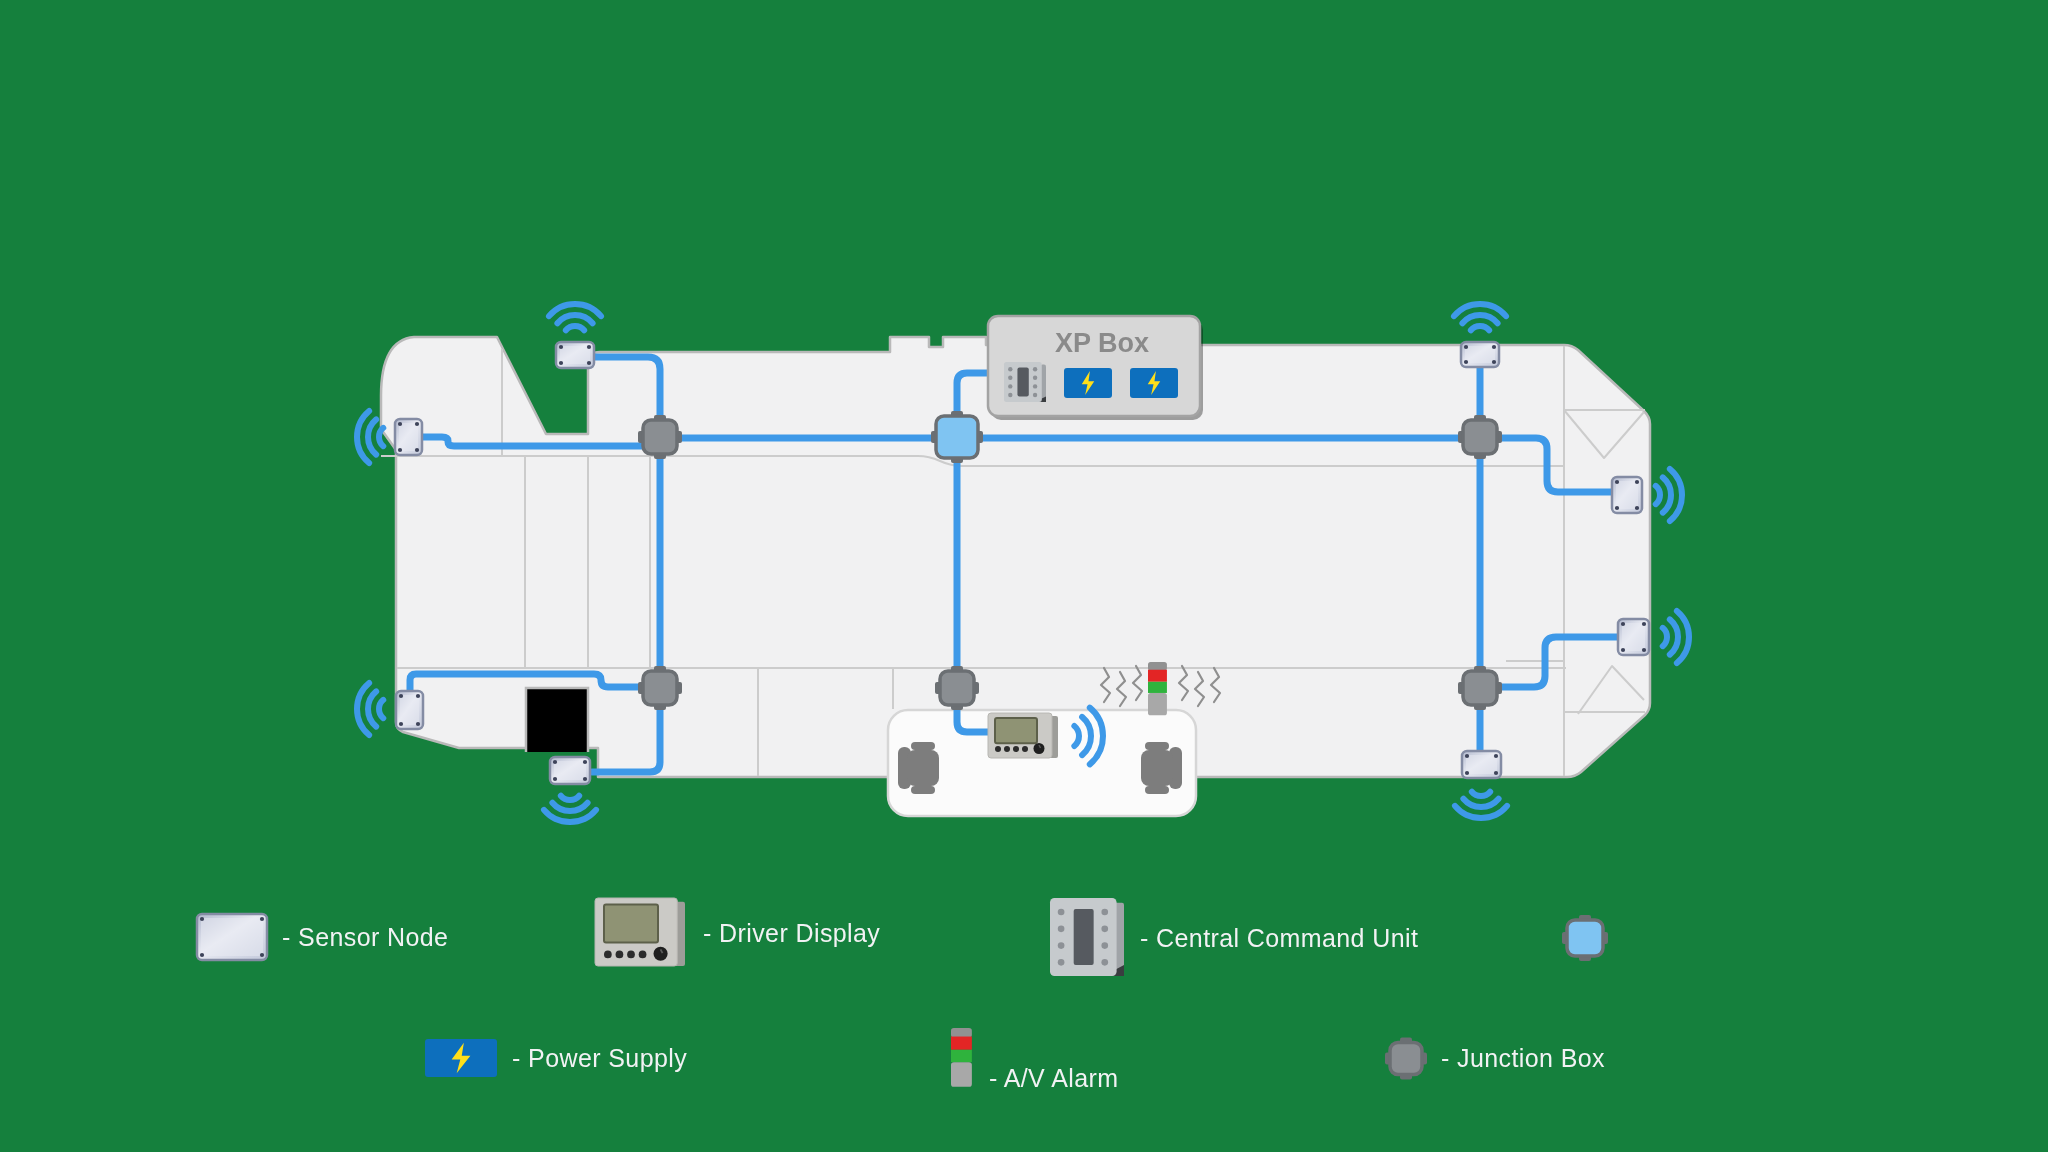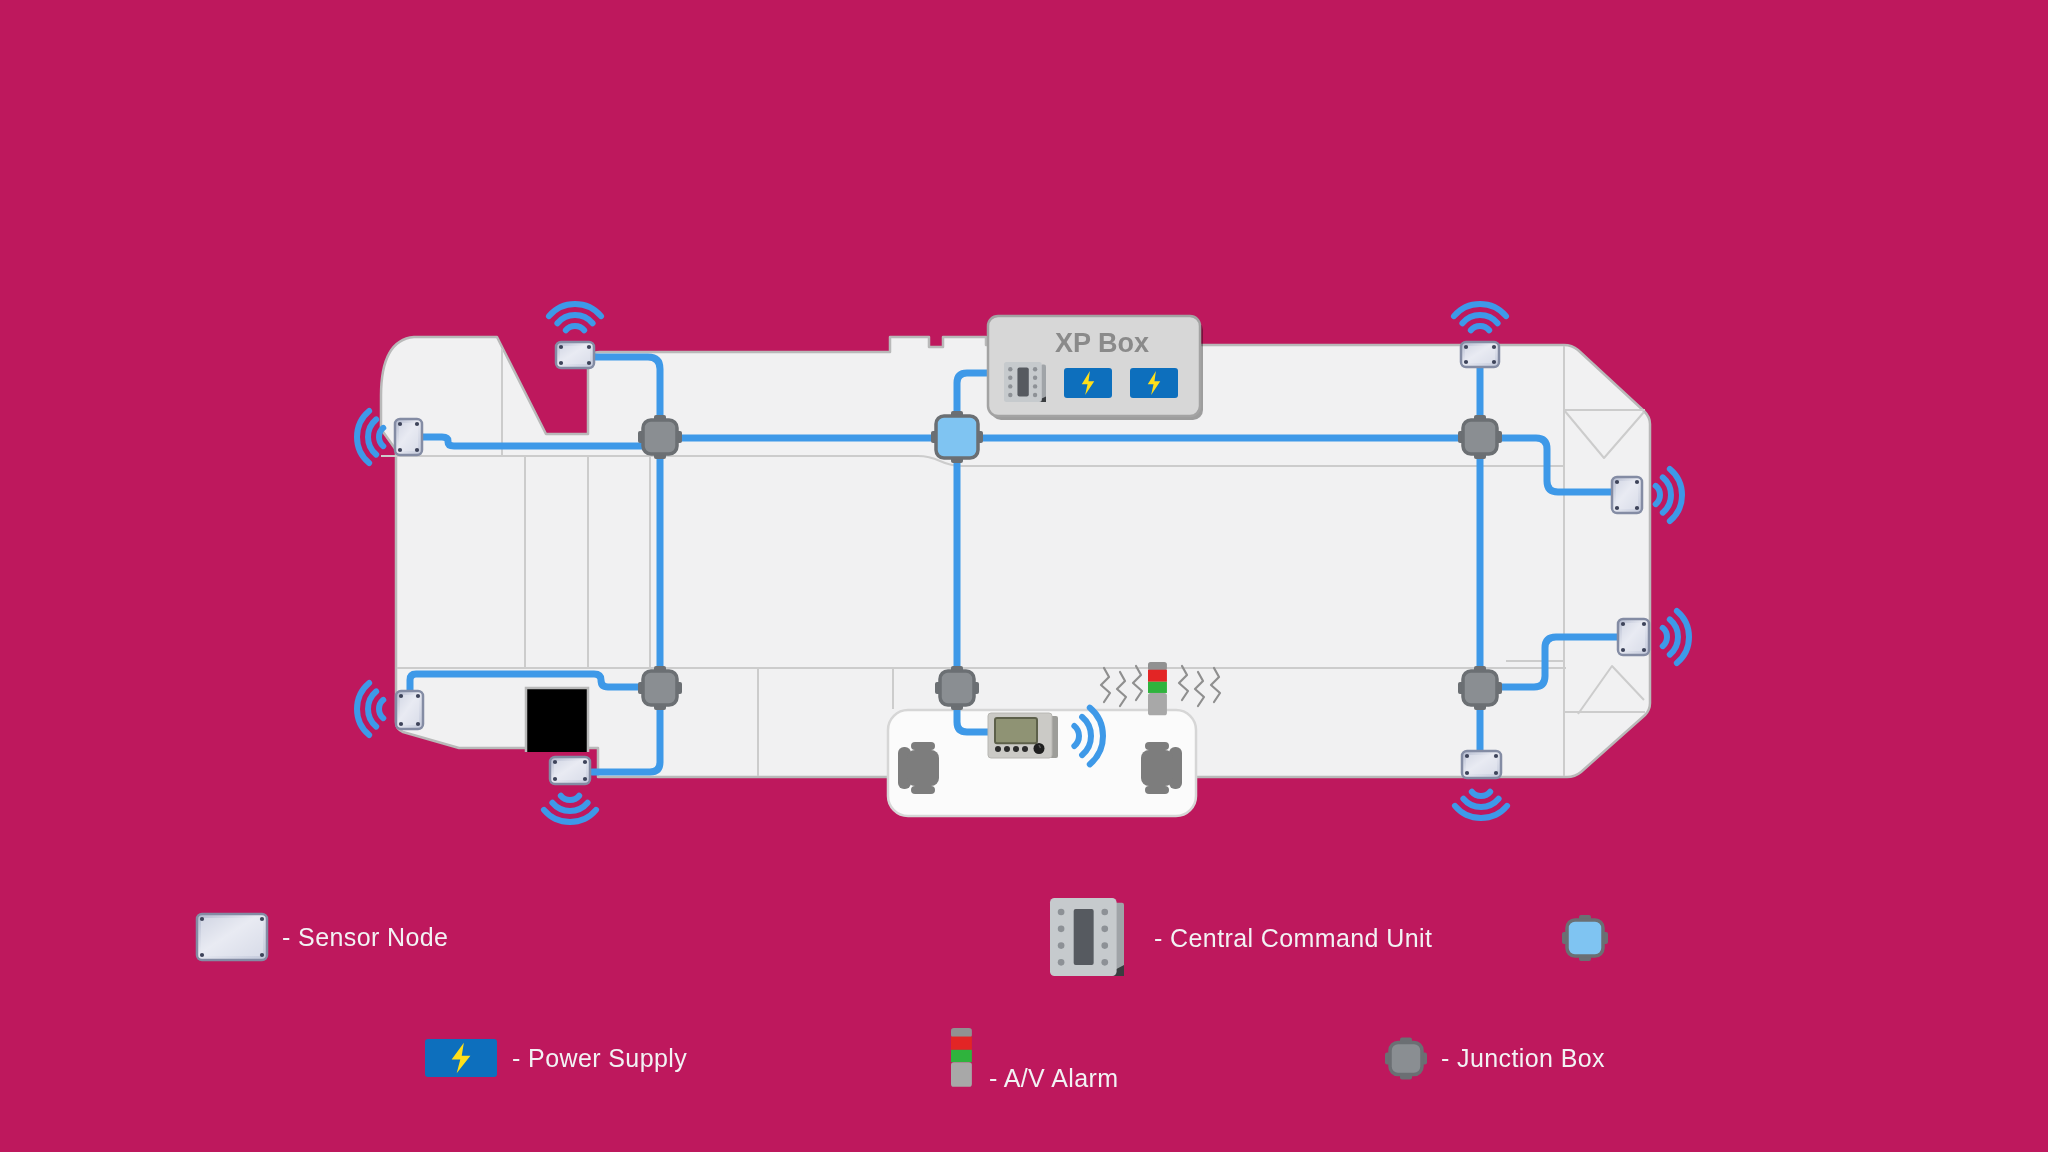--- a/index.html
+++ b/index.html
@@ -1,16 +1,16 @@
 <!DOCTYPE html>
 <html><head>
 <meta charset="utf-8">
 <style>
   html,body{margin:0;padding:0;background:#000;}
-  .stage{position:relative;width:2048px;height:1152px;background:#be185d;overflow:hidden;
+  .stage{position:relative;width:2048px;height:1152px;background:#15803d;overflow:hidden;
          font-family:"Liberation Sans",sans-serif;}
   #diagram{position:absolute;left:0;top:0;}
   #legend{position:absolute;left:0;top:0;width:2048px;height:1152px;pointer-events:none;}
   .legend-item{position:absolute;display:flex;align-items:center;}
   .legend-label{color:#f2f2f4;font-size:25px;letter-spacing:.4px;white-space:nowrap;}
 </style>
 </head>
 <body>
 
 <div class="stage">
@@ -278,38 +278,54 @@
             <rect x="2" y="2" width="70" height="46" rx="5" fill="url(#sensGrad)" stroke="#848ca4" stroke-width="2.5"></rect>
             <rect x="6" y="6" width="62" height="38" rx="3" fill="#e9ebf3" opacity="0.5"></rect>
             <circle cx="7" cy="7" r="2.1" fill="#3e445a"></circle>
             <circle cx="67" cy="7" r="2.1" fill="#3e445a"></circle>
             <circle cx="7" cy="43" r="2.1" fill="#3e445a"></circle>
             <circle cx="67" cy="43" r="2.1" fill="#3e445a"></circle>
           </g>
         </svg>
         <span class="legend-label" style="margin-left: 13px;">- Sensor Node</span>
       </div>
+      <div class="legend-item" style="left: 594px; top: 897px; height: 72px;">
+        <svg width="92" height="72" viewBox="0 0 92 72">
+          <g>
+            <rect x="79.42857142857143" y="4.857142857142858" width="11.571428571428573" height="64.14285714285714" rx="2" fill="#9d9d99"></rect>
+            <rect x="1" y="1" width="82.28571428571428" height="68" rx="3" fill="#cbcac6" stroke="#b7b6b2" stroke-width="1"></rect>
+            <rect x="10" y="7.428571428571429" width="54" height="38.080000000000005" rx="2" fill="#8f9374" stroke="#5d604a" stroke-width="2"></rect>
+            <circle cx="13.857142857142858" cy="57.42857142857143" r="3.8571428571428577" fill="#2c2c2c"></circle>
+            <circle cx="25.42857142857143" cy="57.42857142857143" r="3.8571428571428577" fill="#2c2c2c"></circle>
+            <circle cx="37" cy="57.42857142857143" r="3.8571428571428577" fill="#2c2c2c"></circle>
+            <circle cx="48.57142857142858" cy="57.42857142857143" r="3.8571428571428577" fill="#2c2c2c"></circle>
+            <circle cx="66.57142857142857" cy="56.785714285714285" r="7.071428571428572" fill="#1f1f1f"></circle>
+            <line x1="66.57142857142857" y1="52.285714285714285" x2="68.5" y2="56.14285714285714" stroke="#5a5a5a" stroke-width="1.8"></line>
+          </g>
+        </svg>
+        <span class="legend-label" style="margin-left: 17px;">- Driver Display</span>
+      </div>
       <div class="legend-item" style="left: 1048px; top: 896px; height: 84px;">
         <svg width="78" height="84" viewBox="0 0 78 84">
           <g>
             <rect x="66.38" y="6.68" width="9.620000000000001" height="73.32" rx="2" fill="#a0a4a8"></rect>
             <path d="M 55.28 80 L 76 80 L 76 69.08 Z" fill="#3a3d40"></path>
             <rect x="2" y="2" width="66.60000000000001" height="78" rx="4.4399999999999995" fill="#c6cacd"></rect>
             <rect x="25.68" y="12.920000000000002" width="19.98" height="56.16" rx="2" fill="#565a60"></rect>
             <circle cx="13.1" cy="16.04" r="3.33" fill="#8d9196"></circle>
             <circle cx="56.76" cy="16.04" r="3.33" fill="#8d9196"></circle>
             <circle cx="13.1" cy="32.81" r="3.33" fill="#8d9196"></circle>
             <circle cx="56.76" cy="32.81" r="3.33" fill="#8d9196"></circle>
             <circle cx="13.1" cy="49.58" r="3.33" fill="#8d9196"></circle>
             <circle cx="56.76" cy="49.58" r="3.33" fill="#8d9196"></circle>
             <circle cx="13.1" cy="66.35" r="3.33" fill="#8d9196"></circle>
             <circle cx="56.76" cy="66.35" r="3.33" fill="#8d9196"></circle>
           </g>
         </svg>
-        <span class="legend-label" style="margin-left: 28px;">- Central Command Unit</span>
+        <span class="legend-label" style="margin-left: 14px;">- Central Command Unit</span>
       </div>
       <div class="legend-item" style="left: 1560px; top: 910px; height: 56px;">
         <svg width="50" height="56" viewBox="0 0 50 56">
           <g>
             <rect x="19" y="5" width="12" height="7" rx="2" fill="#6b6f73"></rect>
             <rect x="19" y="44" width="12" height="7" rx="2" fill="#6b6f73"></rect>
             <rect x="2" y="22" width="7" height="12" rx="2" fill="#6b6f73"></rect>
             <rect x="41" y="22" width="7" height="12" rx="2" fill="#6b6f73"></rect>
             <rect x="7" y="10" width="36" height="36" rx="8" fill="#7fc4f2" stroke="#6b6f73" stroke-width="3.5"></rect>
           </g>

